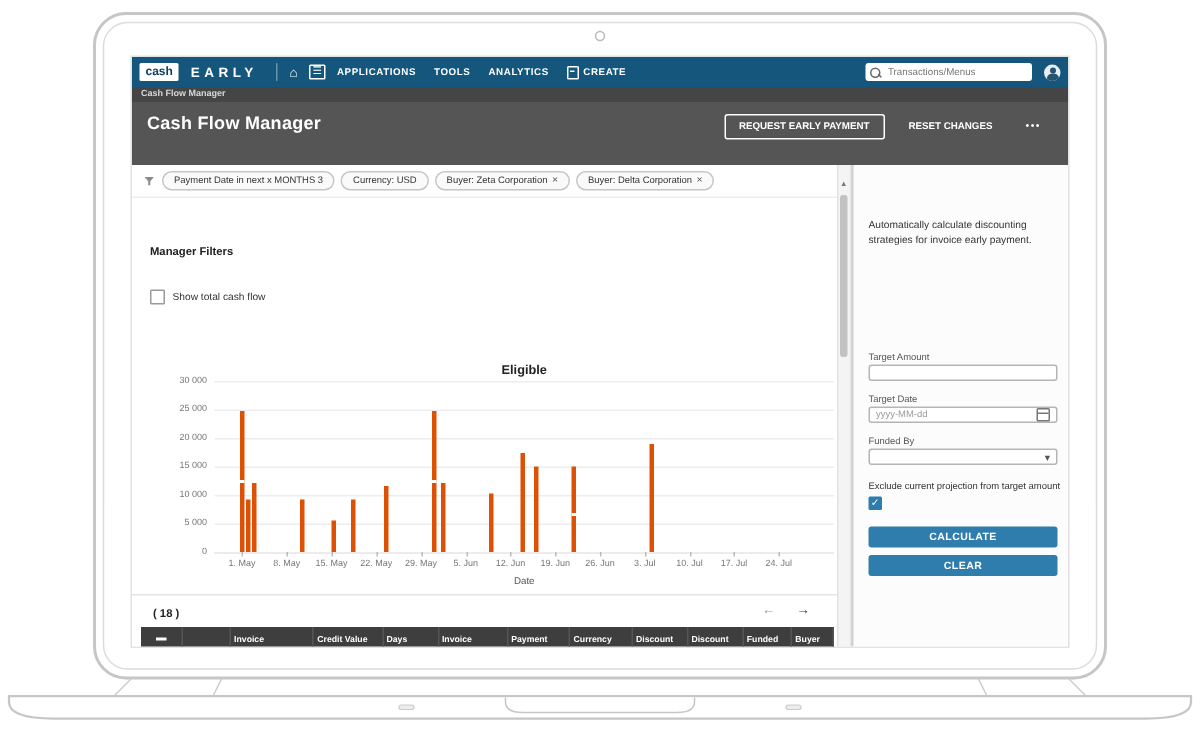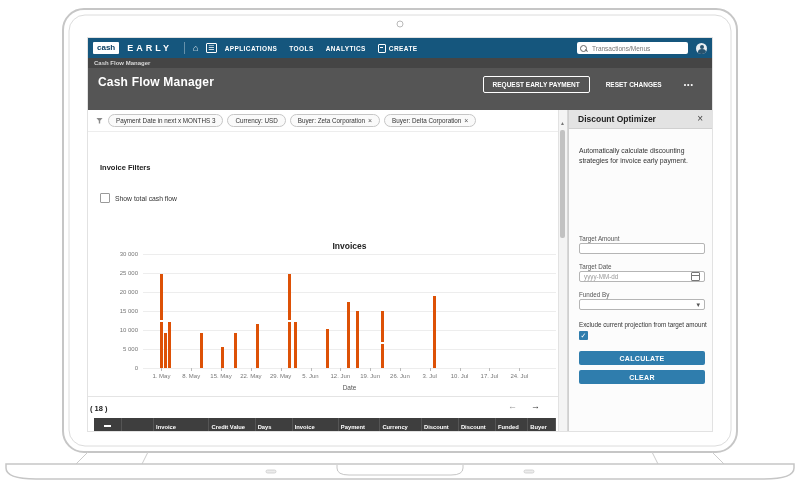--- a/index.html
+++ b/index.html
@@ -62,21 +62,21 @@
   .gline{position:absolute;left:0;right:0;height:1px;background:#ededed;}
   .ylab{position:absolute;right:418px;width:40px;text-align:right;font-size:6px;color:#777;transform:translateY(-3px);}
   .yaxis-name{position:absolute;left:-38px;top:144px;width:20px;height:114px;display:flex;align-items:center;justify-content:center;}
   .bar{position:absolute;width:3px;background:#dd5106;}
   .bar .gap{position:absolute;left:0;width:100%;height:1.5px;background:#fff;}
   .xtick{position:absolute;top:114px;width:1px;height:3px;background:#bbb;}
   .xlab{position:absolute;top:119px;width:40px;margin-left:-20px;text-align:center;font-size:6px;color:#777;}
   .xaxis-name{position:absolute;left:55px;width:413px;top:274px;text-align:center;font-size:6.5px;color:#555;}
   
   .pgrow{position:absolute;left:0;right:0;top:286px;height:22px;border-top:1px solid #e4e4e4;}
-  .pgcount{position:absolute;left:2px;top:7px;font-size:7.5px;font-weight:bold;color:#222;}
+  .pgcount{position:absolute;left:14px;top:7px;font-size:7.5px;font-weight:bold;color:#222;}
   .pgarrows{position:absolute;right:18px;top:5px;display:flex;gap:14px;}
   .pga{font-size:9px;color:#999;cursor:pointer;line-height:1;}
   .pga.fwd{color:#333;}
   .tbl-head{position:absolute;left:6px;right:2px;top:308px;height:14px;display:flex;background:#3e3e3e;}
   .th{color:#fff;font-size:5.8px;font-weight:bold;display:flex;align-items:flex-end;padding:2px 2px;border-right:1px solid #555;
     overflow:hidden;white-space:nowrap;box-sizing:border-box;}
   .th .dash{width:7px;height:2px;background:#fff;margin:0 auto 3px;}
   
   .pnl-hd{height:18px;background:#e3e3e3;border-bottom:1px solid #d0d0d0;display:flex;align-items:center;padding:0 9px;}
   .pnl-hd .t{font-size:8.5px;font-weight:bold;color:#222;flex:1;}
@@ -159,28 +159,28 @@
       <div class="filter-row">
         <span class="funnel"></span>
         <div id="chips" style="display:flex;gap:4px;">
             <span class="chip">Payment Date in next x MONTHS 3</span>
             <span class="chip">Currency: USD</span>
             <span class="chip">Buyer: Zeta Corporation<span class="x">×</span></span>
             <span class="chip">Buyer: Delta Corporation<span class="x">×</span></span>
           </div>
       </div>
 
-      <div class="sec-title">Invoice Filters</div>
+      <div class="sec-title">Manager Filters</div>
 
       <div class="cb-row">
         <span class="cb" id="show-total-cb"></span>
         <span class="cb-lb">Show total cash flow</span>
       </div>
 
-      <div class="chart-title">Invoices</div>
+      <div class="chart-title">Eligible</div>
       <div class="plot" id="plot">
         <div class="yaxis-name"></div>
       <div class="gline" style="top: 114px;"></div>
           <div class="ylab" style="top: 114px;">0</div>
           <div class="gline" style="top: 95px;"></div>
           <div class="ylab" style="top: 95px;">5 000</div>
           <div class="gline" style="top: 76px;"></div>
           <div class="ylab" style="top: 76px;">10 000</div>
           <div class="gline" style="top: 57px;"></div>
           <div class="ylab" style="top: 57px;">15 000</div>
@@ -263,24 +263,20 @@
           <div class="th" style="width: 6%;">Buyer</div>
         </div>
     </div>
 
     <div class="vscroll">
       <span class="up">▲</span>
       <span class="thumb"></span>
     </div>
 
     <div class="panel">
-      <div class="pnl-hd">
-        <span class="t">Discount Optimizer</span>
-        <span class="x">×</span>
-      </div>
       <div class="pnl-desc">Automatically calculate discounting strategies for invoice early payment.</div>
 
       <div class="fld-lb" style="top:125px;">Target Amount</div>
       <div class="fld" style="top:133px;">
         <span class="ph"></span>
       </div>
 
       <div class="fld-lb" style="top:153px;">Target Date</div>
       <div class="fld" style="top:161px;">
         <span class="ph">yyyy-MM-dd</span>

